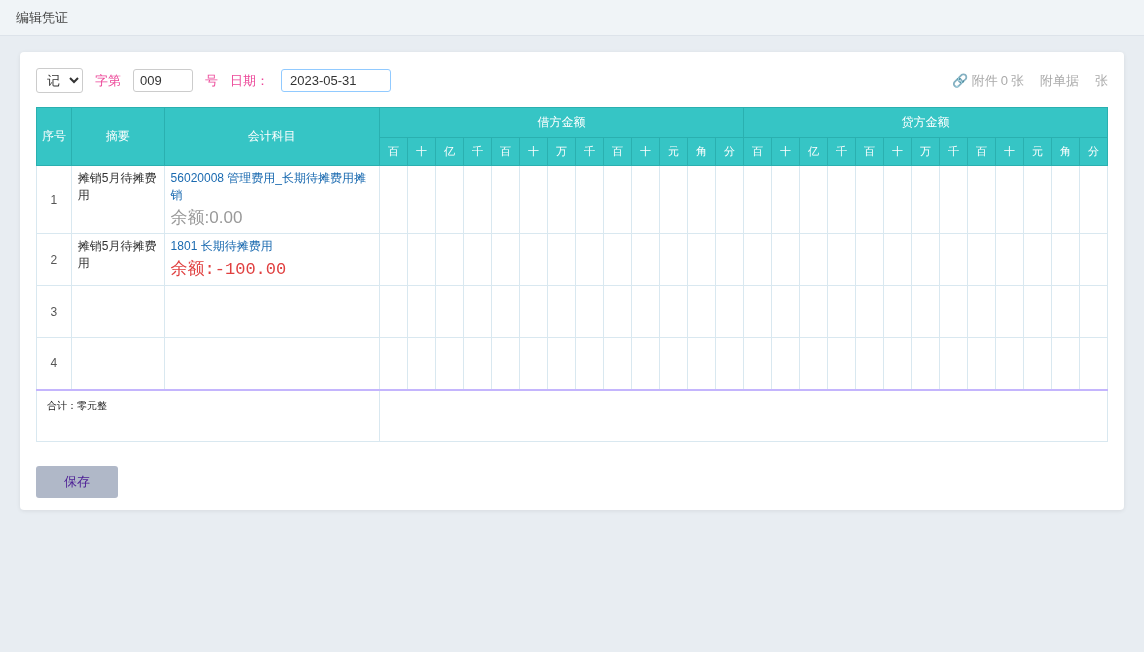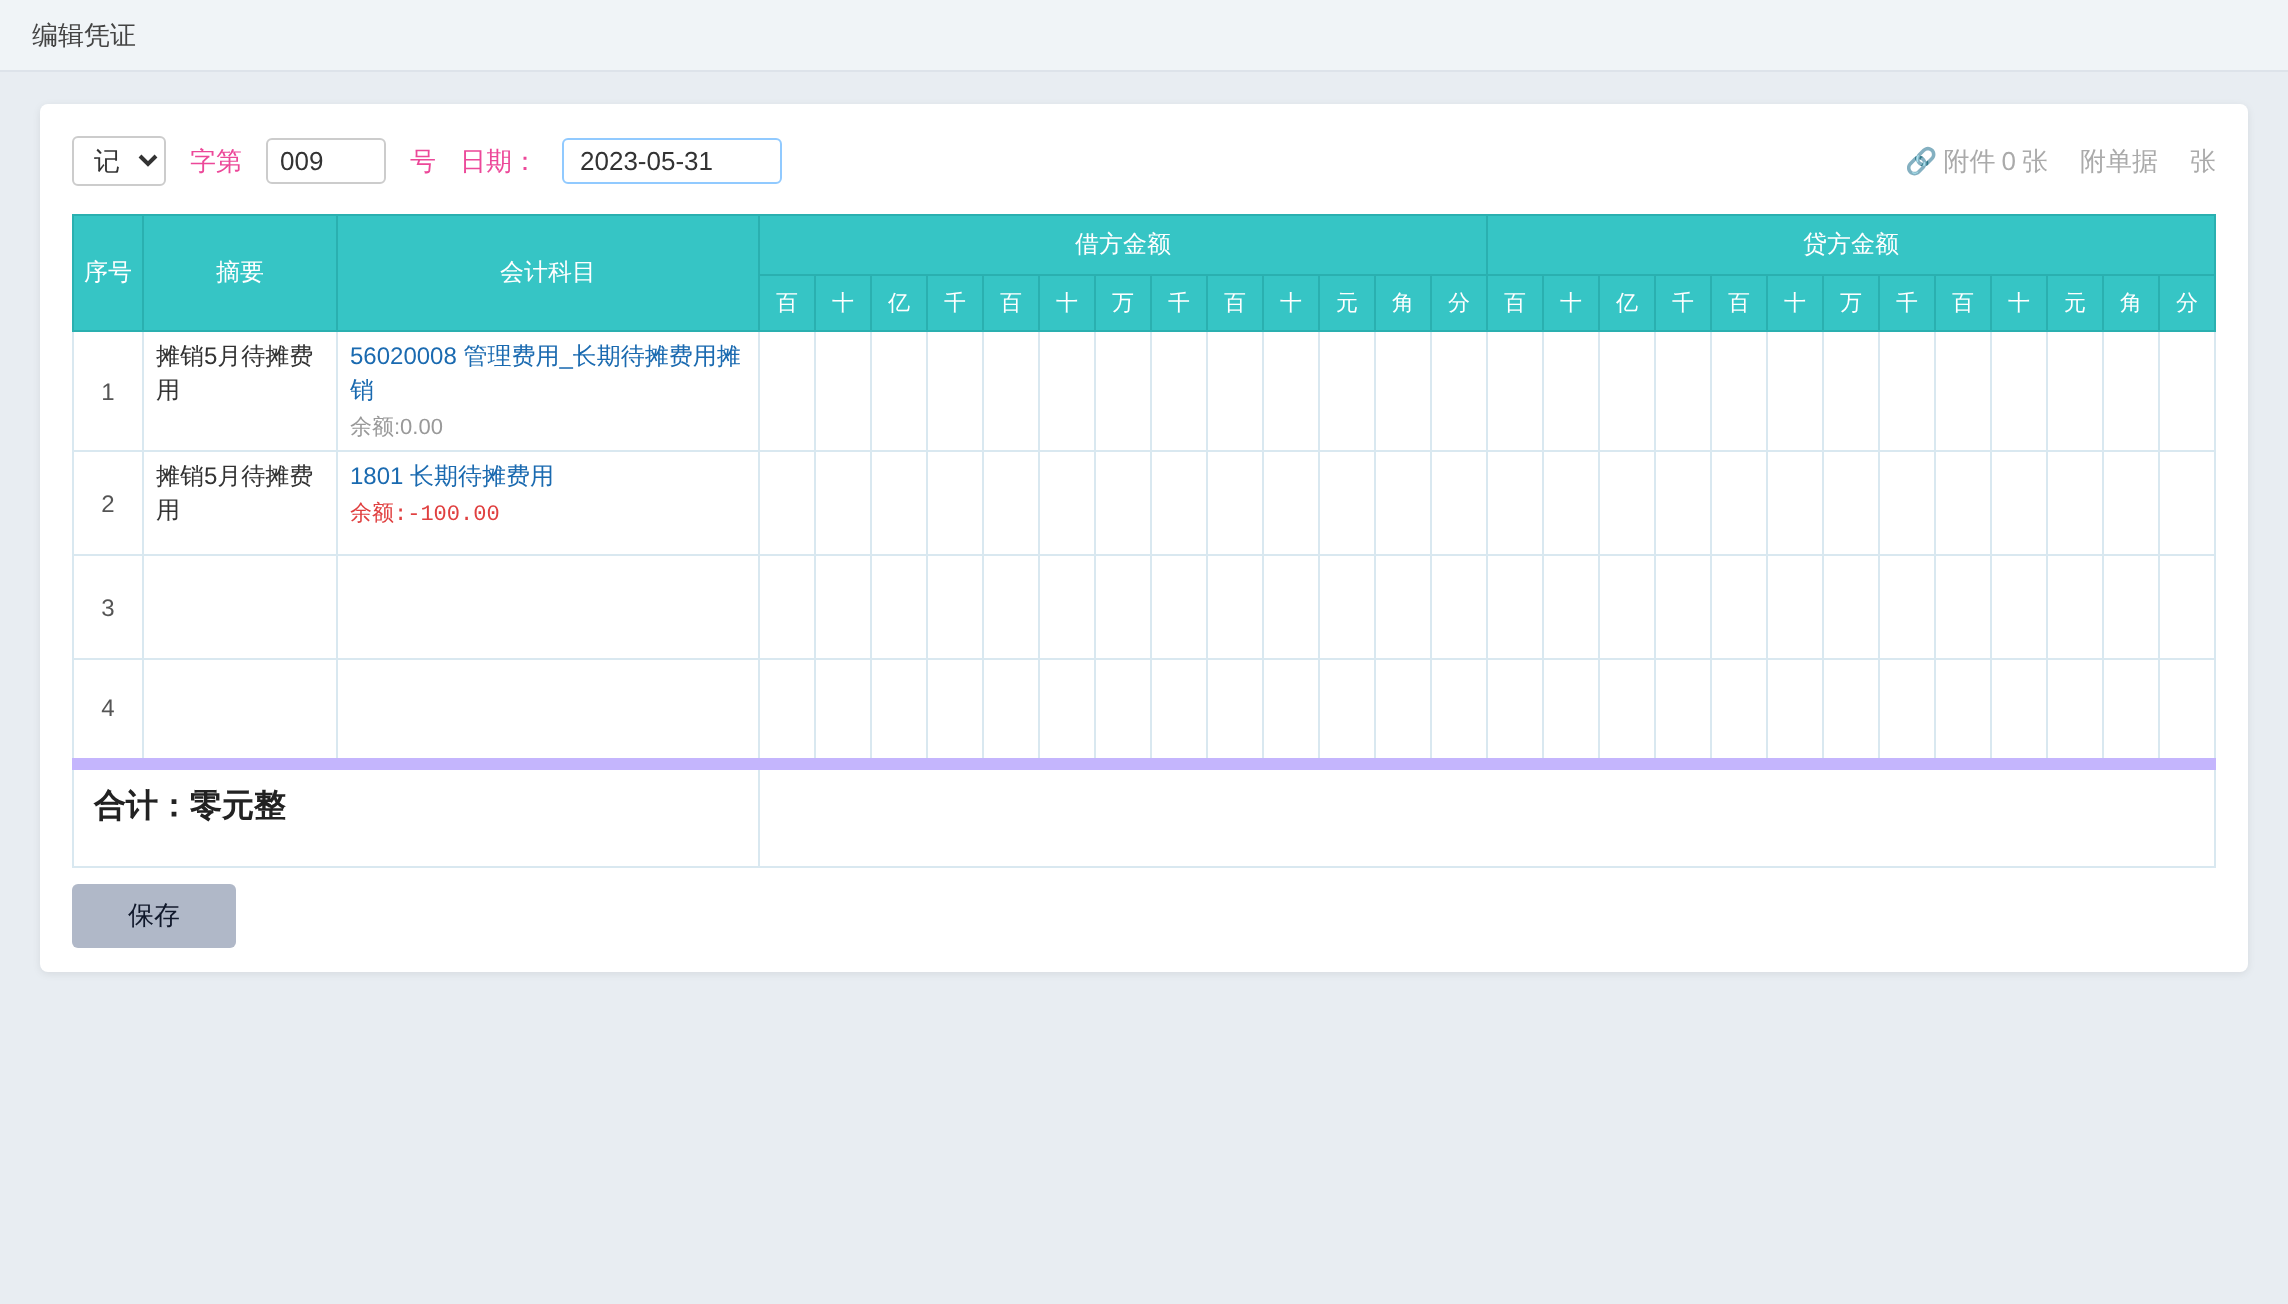--- a/index.html
+++ b/index.html
@@ -145,54 +145,55 @@
       vertical-align: middle;
       width: 36px;
     }
     .voucher-table td.summary-col {
       width: 130px;
     }
     .voucher-table td.account-col {
       width: 280px;
     }
     .balance-text {
-      font-size: 11px;
+      font-size: 17px;
       color: #999;
       margin-top: 2px;
     }
     .balance-text.negative { color: #e04040; font-family: Liberation Mono, monospace; }
     .account-name { font-size: 12px; color: #1a6ab0; }
     .summary-text { font-size: 12px; color: #333; }
     .total-row td {
-      border-top: 6px solid #c4b5fd;
+      border-top: 2px solid #c4b5fd;
       padding: 8px 10px;
-      font-size: 16px;
-      font-weight: bold;
+      font-size: 10px;
+      font-weight: normal;
       color: #222;
     }
     .footer-row {
       display: flex;
       align-items: center;
       justify-content: space-between;
       padding: 8px 0 0 0;
     }
     .footer-info {
       display: flex;
       gap: 40px;
       font-size: 12px;
       color: #aaa;
     }
     .save-btn {
       background: #b0b8c8;
-      color: #0f172a;
+      color: #4c1d95;
       border: none;
       border-radius: 3px;
       padding: 7px 28px;
       font-size: 13px;
       cursor: pointer;
+      margin-top: 16px;
     }
     .th-sub {
       background: #36c5c5;
       color: #fff;
       font-size: 11px;
       text-align: center;
       border: 1px solid #2ab0b0;
       padding: 3px 1px;
       white-space: nowrap;
     }

